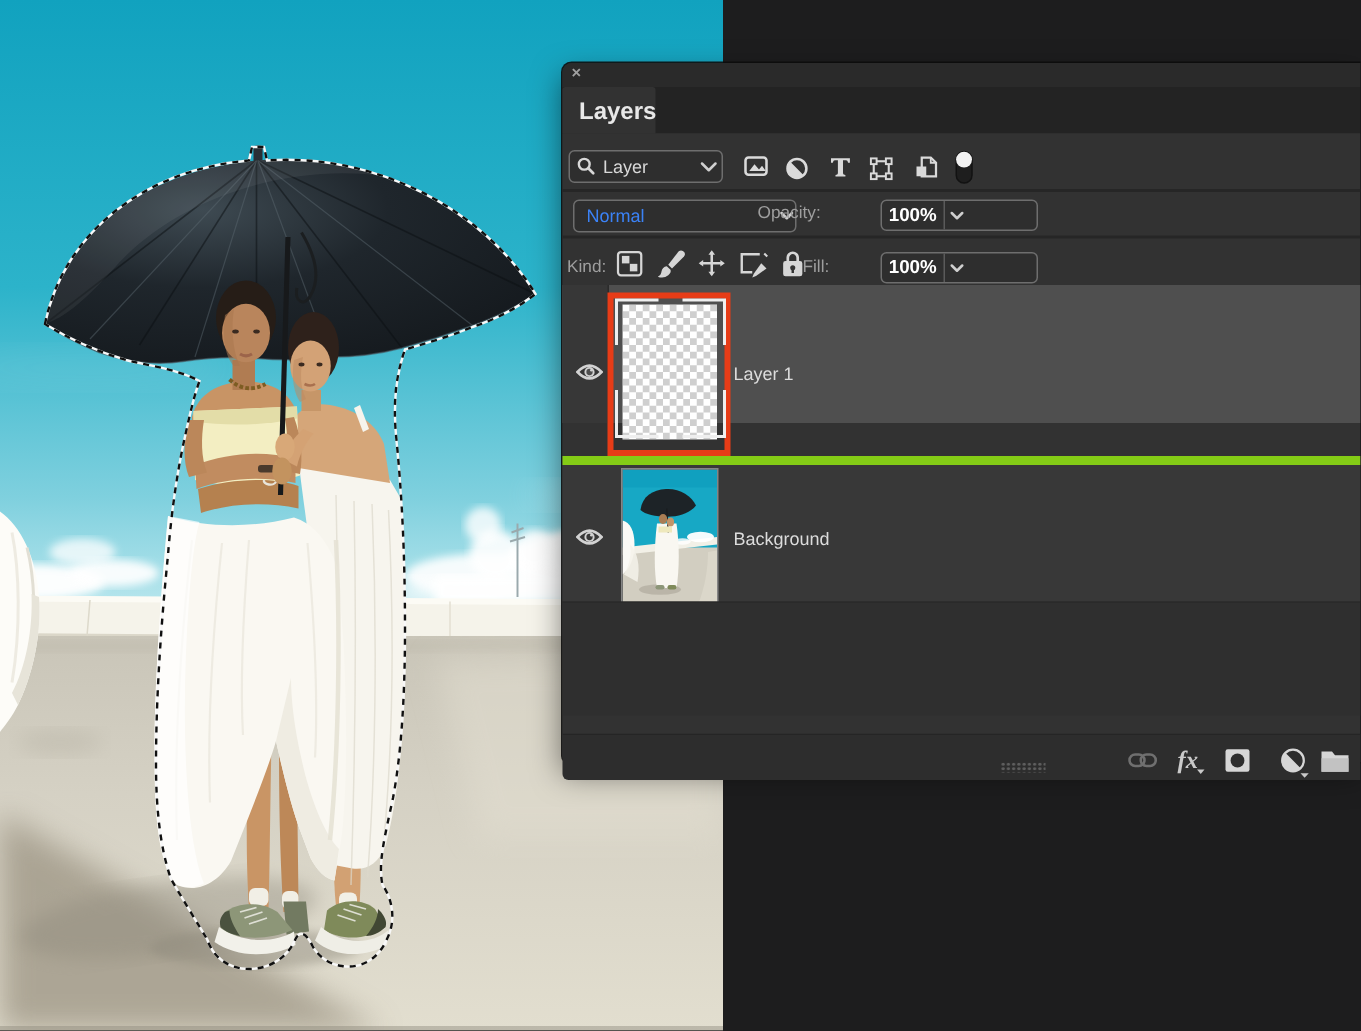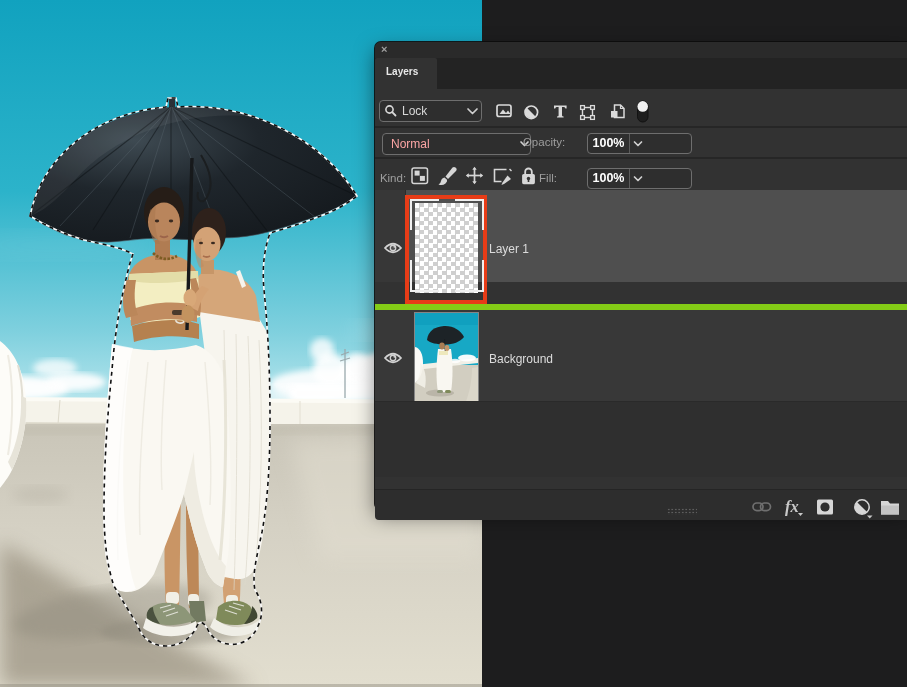--- a/index.html
+++ b/index.html
@@ -8,31 +8,31 @@
   #photo{position:absolute;left:0;top:0;}
   #panel{position:absolute;left:375px;top:42px;width:532px;height:466px;
          background:#323232;border-radius:6px 0 0 4px;
          box-shadow:0 0 0 1px rgba(12,12,12,.9),0 8px 20px rgba(0,0,0,.5);}
   .hdr{position:absolute;left:0;top:0;width:100%;height:16px;background:#2a2a2a;
        border-radius:6px 0 0 0;}
   .hdr .x{position:absolute;left:6px;top:1px;color:#a0a0a0;font-size:11px;font-weight:bold;}
   .tabstrip{position:absolute;left:0;top:16px;width:100%;height:31px;background:#232323;}
   .tab{position:absolute;left:0;top:0;width:62px;height:31px;background:#323232;
        border-radius:2px 2px 0 0;}
-  .tab span{position:absolute;left:11px;top:8px;font-size:10px;font-weight:bold;color:#e8e8e8;}
+  .tab span{position:absolute;left:11px;top:8px;font-size:16px;font-weight:bold;color:#e8e8e8;}
   .content{position:absolute;left:0;top:47px;width:100%;height:419px;background:#323232;
            border-radius:0 0 0 4px;}
   .kindbox{position:absolute;left:4px;top:11px;width:101px;height:20px;
            border:1px solid #6e6e6e;border-radius:4px;background:#2e2e2e;}
   .kindbox span{position:absolute;left:22px;top:3px;font-size:12px;color:#d8d8d8;}
   .sep{position:absolute;left:0;width:100%;height:2px;background:#262626;}
   .blendbox{position:absolute;left:7px;top:44px;width:147px;height:20px;
             border:1px solid #6e6e6e;border-radius:4px;background:#2e2e2e;}
-  .blendbox span{position:absolute;left:8px;top:3px;font-size:12px;color:#fca5a5;}
-  .lbl{position:absolute;font-size:11.5px;color:#9e9e9e;text-align:center;}
+  .blendbox span{position:absolute;left:8px;top:3px;font-size:12px;color:#3b82f6;}
+  .lbl{position:absolute;font-size:11.5px;color:#9e9e9e;text-align:left;}
   .valbox{position:absolute;left:212px;width:58px;height:19px;border:1px solid #6e6e6e;
           border-radius:4px;background:#2e2e2e;padding-left:45px;}
   .valbox b{position:absolute;left:0;width:41px;top:2px;font-size:12.5px;color:#fff;
             text-align:center;}
   .valbox .dvd{position:absolute;left:41px;top:0;width:1px;height:100%;background:#5a5a5a;}
   .list{position:absolute;left:0;top:101px;width:100%;}
   .row1{position:absolute;left:0;top:0;width:100%;height:92px;background:#4f4f4f;}
   .row1 .eyecol{position:absolute;left:0;top:0;width:30px;height:100%;background:#373737;
                 border-right:1px solid #2b2b2b;}
   .row2{position:absolute;left:0;top:114px;width:100%;height:97px;background:#383838;
@@ -266,21 +266,21 @@
       </div>
     </div>
   <div class="content">
 
     <div class="kindbox">
       <svg width="101" height="20" viewBox="0 0 101 20" style="position:absolute;left:0;top:0">
         <circle cx="9.5" cy="8.5" r="3.6" fill="none" stroke="#d8d8d8" stroke-width="1.6"></circle>
         <line x1="12.2" y1="11.2" x2="15.5" y2="14.5" stroke="#d8d8d8" stroke-width="1.8" stroke-linecap="round"></line>
         <path d="M88,8 l4.5,4.5 L97,8" fill="none" stroke="#cfcfcf" stroke-width="1.7" stroke-linecap="round" stroke-linejoin="round"></path>
       </svg>
-      <span>Lock</span>
+      <span>Layer</span>
     </div>
     <svg id="filtericons" width="290" height="40" viewBox="0 0 290 40" style="position:absolute;left:0;top:0" fill="none" stroke="#dadada" stroke-width="1.7">
 
       <rect x="122" y="16" width="14" height="11.5" rx="2"></rect>
       <path d="M124.5,25 l3.5,-4.5 l3,3.5 l2,-2.5 l2.5,3.5" fill="#dadada" stroke="none"></path>
 
       <circle cx="156.3" cy="23.3" r="6.3"></circle>
       <path d="M151.85,18.85 A6.3,6.3 0 0 0 160.75,27.75 Z" fill="#dadada" stroke="none"></path>
 
       <path d="M179,16.5 h12.6 v3 h-1.2 q-0.3,-1.6 -1.4,-1.6 h-2 v8.6 q0,1 1.6,1.1 v1 h-6.6 v-1 q1.6,-0.1 1.6,-1.1 v-8.6 h-2 q-1.1,0 -1.4,1.6 h-1.2 Z" fill="#dadada" stroke="none"></path>
@@ -347,21 +347,21 @@
         <path d="M17.5,2 l2,2" stroke-width="1.4"></path>
       </g>
 
       <g transform="translate(146,7)">
         <path d="M2.7,8 h9.6 a1.6,1.6 0 0 1 1.6,1.6 v7 a1.6,1.6 0 0 1 -1.6,1.6 h-9.6 a1.6,1.6 0 0 1 -1.6,-1.6 v-7 a1.6,1.6 0 0 1 1.6,-1.6 Z"></path>
         <path d="M4.2,8 v-2.2 a3.3,3.3 0 0 1 6.6,0 v2.2" fill="none" stroke="#d6d6d6" stroke-width="1.8"></path>
         <circle cx="7.5" cy="12.5" r="1.7" fill="#333"></circle>
         <rect x="6.7" y="13" width="1.6" height="3" fill="#333"></rect>
       </g>
     </svg>
-    <div class="lbl" style="left:149px;top:83px;width:48px;">Fill:</div>
+    <div class="lbl" style="left:160px;top:83px;width:48px;">Fill:</div>
     <div class="valbox" style="top:79px;">
         <b>100%</b>
         <span class="dvd"></span>
         <svg width="12" height="19" viewBox="0 0 12 19" style="position:absolute;left:44px;top:0">
           <path d="M2.5,8 l3.5,3.5 L9.5,8" fill="none" stroke="#cfcfcf" stroke-width="1.7" stroke-linecap="round" stroke-linejoin="round"></path>
         </svg>
       </div>
 
     <div class="list">
       <div class="row1">

